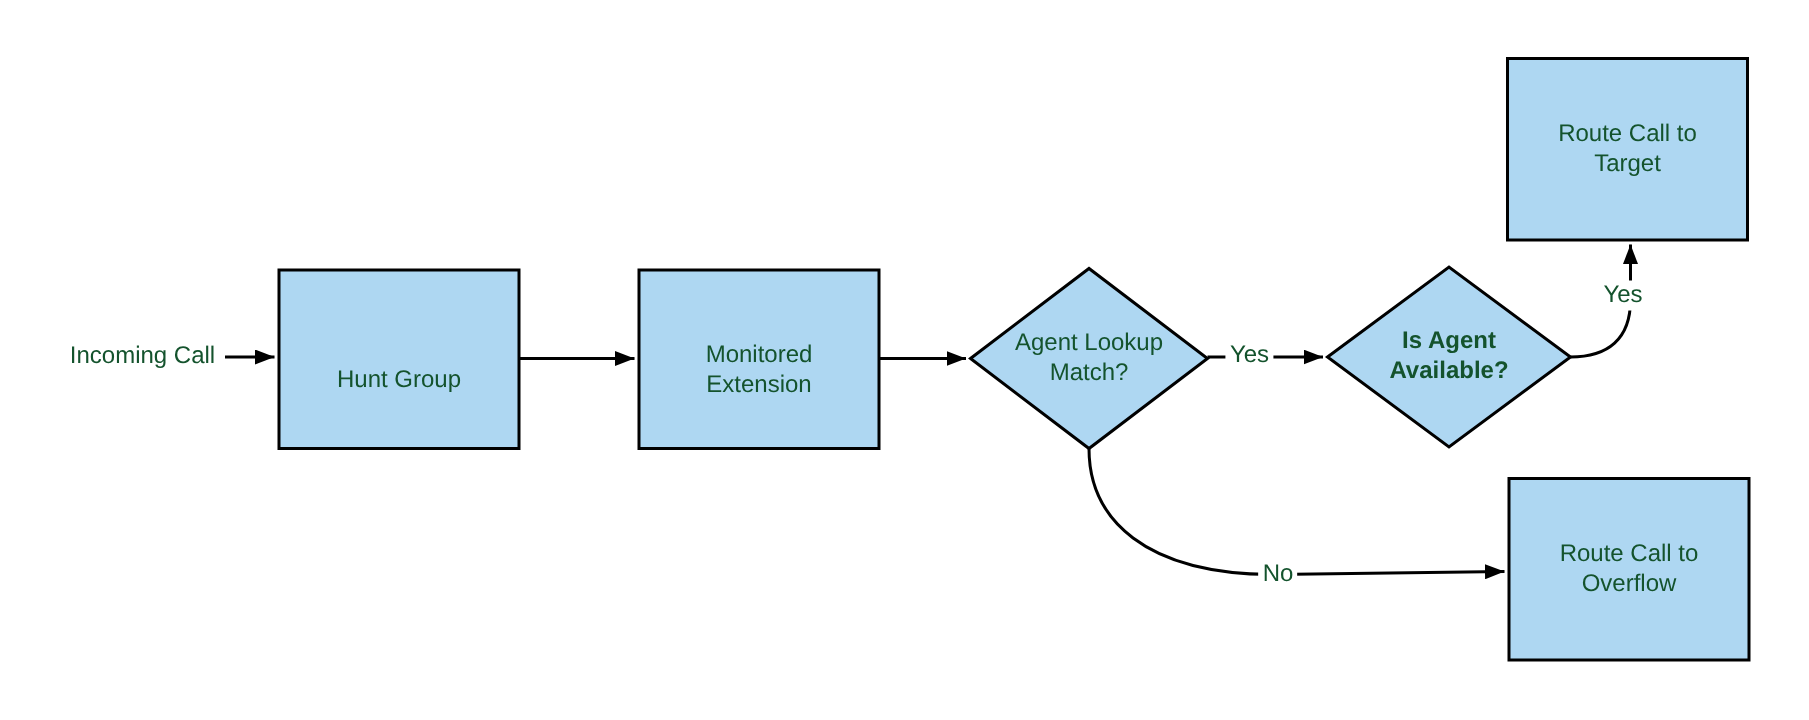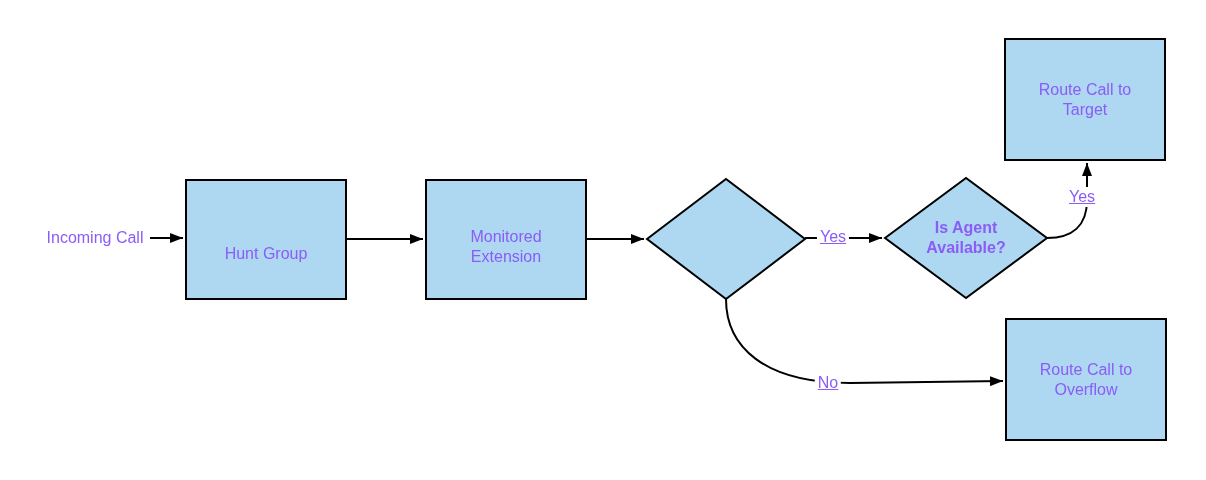--- a/index.html
+++ b/index.html
@@ -26,37 +26,36 @@
     stroke: #000000;
     stroke-width: 2;
   }
   svg .edge {
     stroke: #000000;
     stroke-width: 2;
     fill: none;
   }
   .label {
     position: absolute;
-    color: #8b5cf6;
+    color: #14532d;
     font-size: 16px;
     line-height: 1.25;
     text-align: center;
     white-space: pre-line;
   }
   .node-label {
     display: flex;
     align-items: center;
     justify-content: center;
   }
   .edge-label {
     transform: translate(-50%, -50%);
     background: #ffffff;
     padding: 0 3px;
     white-space: nowrap;
-    text-decoration: underline;
   }
   .start-label {
     transform: translate(-50%, -50%);
     white-space: nowrap;
   }
 </style>
 </head>
 <body>
 
 <div class="canvas">
@@ -81,24 +80,26 @@
     <polygon class="shape" points="885,238 966,178 1047,238 966,298" fill="#AED7F2"></polygon>
     <rect class="shape" x="1005" y="39" width="160" height="121" fill="#AED7F2"></rect>
     <rect class="shape" x="1006" y="319" width="160" height="121" fill="#AED7F2"></rect>
   </svg>
 
   <div class="label start-label" style="left:95px; top:238px;">Incoming Call</div>
 
   <div class="label node-label" style="left:186px; top:180px; width:160px; height:147px;">Hunt Group</div>
   <div class="label node-label" style="left:426px; top:180px; width:160px; height:133px;">Monitored
 Extension</div>
+  <div class="label node-label" style="left:646px; top:179px; width:160px; height:120px;">Agent Lookup
+Match?</div>
   <div class="label node-label" style="left:886px; top:178px; width:160px; height:120px;font-weight:bold;">Is Agent
 Available?</div>
   <div class="label node-label" style="left:1005px; top:39px; width:160px; height:121px;">Route Call to
 Target</div>
   <div class="label node-label" style="left:1006px; top:319px; width:160px; height:121px;">Route Call to
 Overflow</div>
 
   <div class="label edge-label" style="left:833px; top:237px;">Yes</div>
   <div class="label edge-label" style="left:1082px; top:197px;">Yes</div>
-  <div class="label edge-label" style="left:828px; top:383px;">No</div>
+  <div class="label edge-label" style="left:852px; top:383px;">No</div>
 
 </div>
 
 </body></html>

